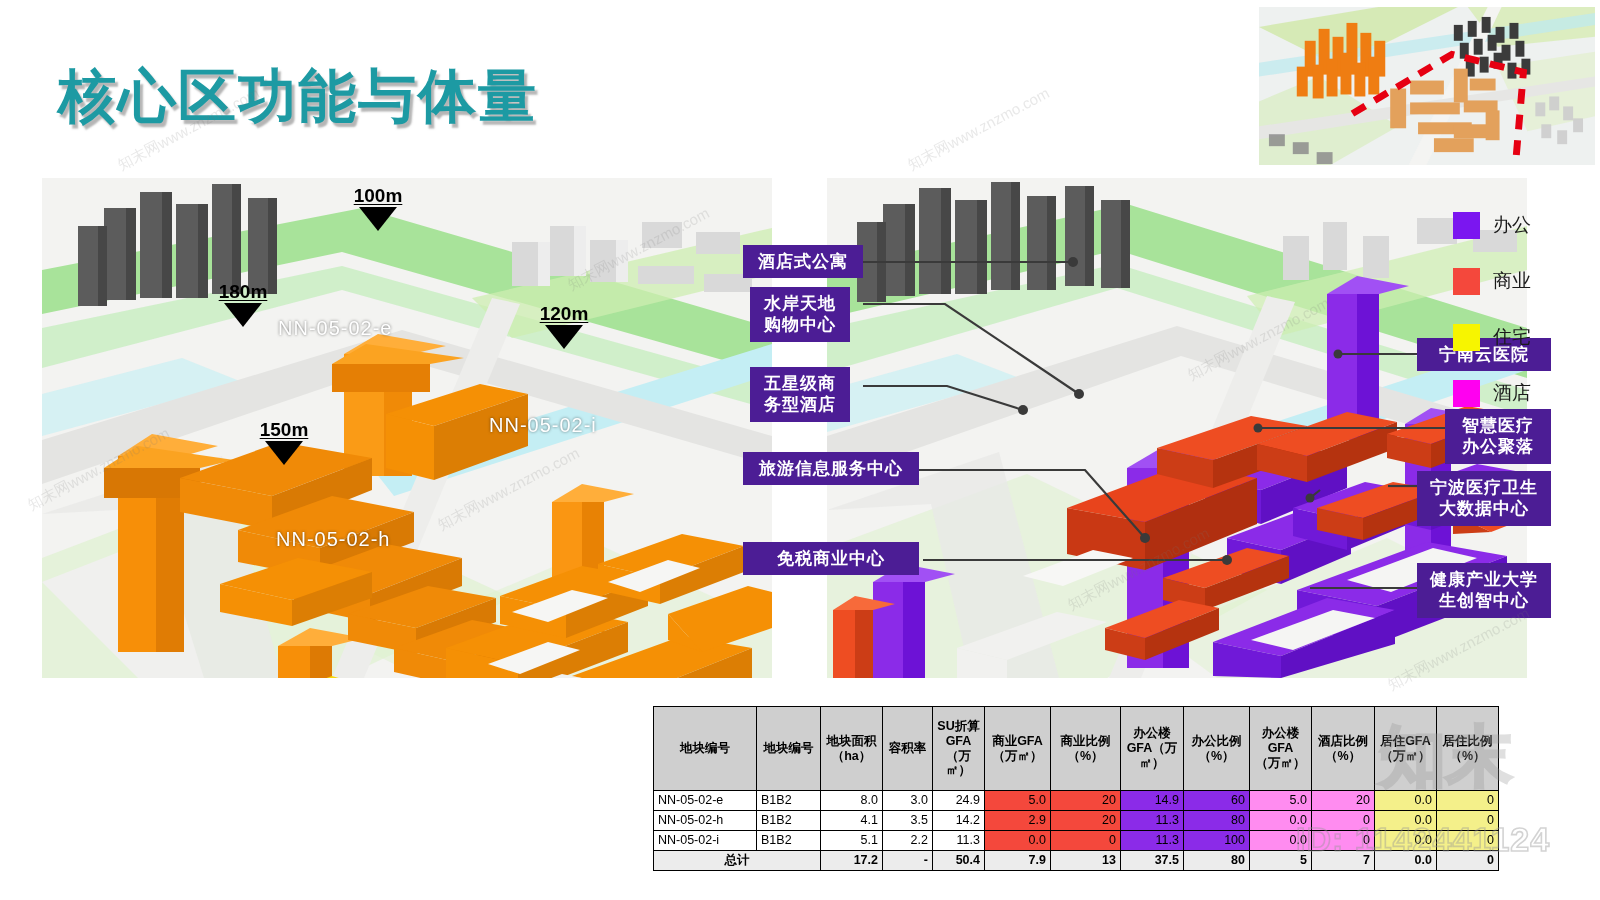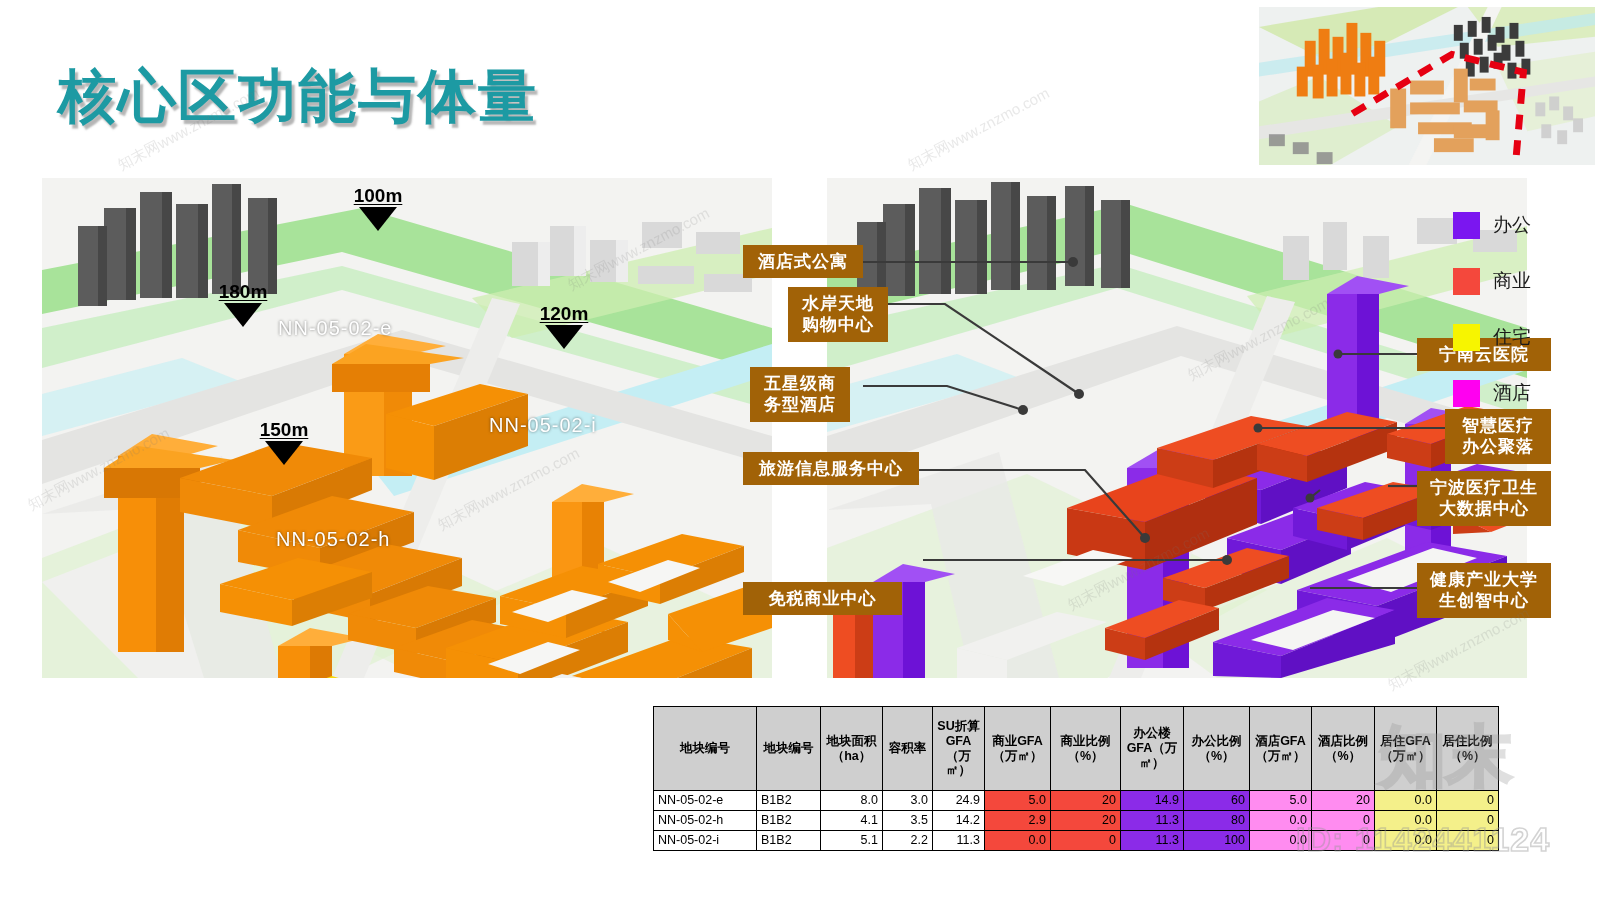--- a/index.html
+++ b/index.html
@@ -58,21 +58,21 @@
   
   .plotlbl {
     position:absolute; color:#ffffff; font-size:20px; font-weight:500;
     text-shadow:0 0 3px rgba(0,0,0,.55); white-space:nowrap;
     letter-spacing:1px; pointer-events:none;
   }
 
   
   .callout {
     position:absolute;
-    background:#a16207;
+    background:#4c1d95;
     color:#ffffff;
     font-size:17px; font-weight:bold;
     line-height:1.25;
     padding:6px 12px;
     text-align:center;
     white-space:pre-line;
     letter-spacing:1px;
   }
 
   
@@ -587,26 +587,26 @@
     <path d="M160,410 L268,410"></path>
   </g>
   <g fill="#3a3a3a">
     <circle cx="188" cy="176" r="4.5"></circle>
     <circle cx="108" cy="250" r="4.5"></circle>
     <circle cx="160" cy="320" r="4.5"></circle>
   </g>
 </svg>
 
 <div class="callout" style="left:743px; top:245px; width:120px;">酒店式公寓</div>
-<div class="callout" style="left:788px; top:287px; width:100px;">水岸天地
+<div class="callout" style="left:750px; top:287px; width:100px;">水岸天地
 购物中心</div>
 <div class="callout" style="left:750px; top:367px; width:100px;">五星级商
 务型酒店</div>
 <div class="callout" style="left:743px; top:452px; width:176px;">旅游信息服务中心</div>
-<div class="callout" style="left:743px; top:542px; width:159px;margin-top:40px;">免税商业中心</div>
+<div class="callout" style="left:743px; top:542px; width:176px;">免税商业中心</div>
 
 <div class="callout" style="left:1417px; top:338px; width:134px;">宁南云医院</div>
 <div class="callout" style="left:1445px; top:409px; width:106px;">智慧医疗
 办公聚落</div>
 <div class="callout" style="left:1417px; top:471px; width:134px;">宁波医疗卫生
 大数据中心</div>
 <div class="callout" style="left:1417px; top:563px; width:134px;">健康产业大学
 生创智中心</div>
 
 <div id="legend">
@@ -638,21 +638,21 @@
       <th style="width:50px">容积率</th>
       <th style="width:52px">SU折算GFA
 （万㎡）</th>
       <th style="width:66px">商业GFA
 （万㎡）</th>
       <th style="width:70px">商业比例
 （%）</th>
       <th style="width:63px">办公楼GFA（万㎡）</th>
       <th style="width:66px">办公比例
 （%）</th>
-      <th style="width:62px">酒店GFA
+      <th style="width:62px">办公楼GFA
 （万㎡）</th>
       <th style="width:63px">酒店比例
 （%）</th>
       <th style="width:62px">居住GFA
 （万㎡）</th>
       <th style="width:62px">居住比例
 （%）</th>
     </tr>
   </thead>
   <tbody>
@@ -694,20 +694,34 @@
       <td class="c-num">11.3</td>
       <td class="c-num bg-com">0.0</td>
       <td class="c-num bg-com">0</td>
       <td class="c-num bg-off">11.3</td>
       <td class="c-num bg-off">100</td>
       <td class="c-num bg-hot">0.0</td>
       <td class="c-num bg-hot">0</td>
       <td class="c-num bg-res">0.0</td>
       <td class="c-num bg-res">0</td>
     </tr>
+    <tr class="row-total">
+      <td class="t-name" colspan="2">总计</td>
+      <td class="c-num">17.2</td>
+      <td class="c-num">-</td>
+      <td class="c-num">50.4</td>
+      <td class="c-num">7.9</td>
+      <td class="c-num">13</td>
+      <td class="c-num">37.5</td>
+      <td class="c-num">80</td>
+      <td class="c-num">5</td>
+      <td class="c-num">7</td>
+      <td class="c-num">0.0</td>
+      <td class="c-num">0</td>
+    </tr>
   </tbody>
 </table>
 
 <div class="wm" style="left:110px;  top:120px;">知末网www.znzmo.com</div>
 <div class="wm" style="left:430px;  top:480px;">知末网www.znzmo.com</div>
 <div class="wm" style="left:560px;  top:240px;">知末网www.znzmo.com</div>
 <div class="wm" style="left:900px;  top:120px;">知末网www.znzmo.com</div>
 <div class="wm" style="left:1180px; top:330px;">知末网www.znzmo.com</div>
 <div class="wm" style="left:1060px; top:560px;">知末网www.znzmo.com</div>
 <div class="wm" style="left:20px;   top:460px;">知末网www.znzmo.com</div>

